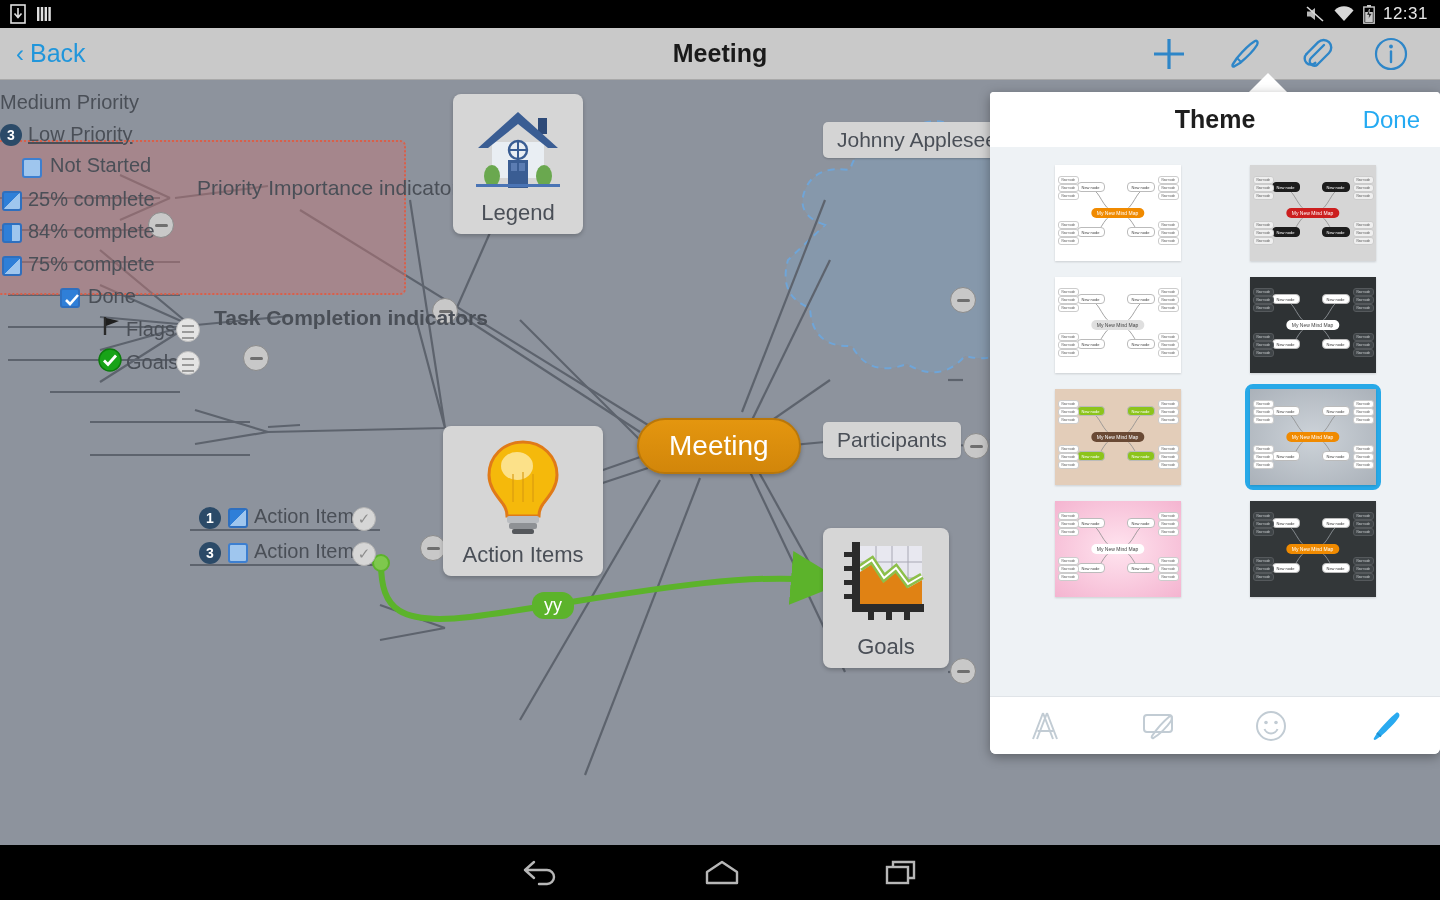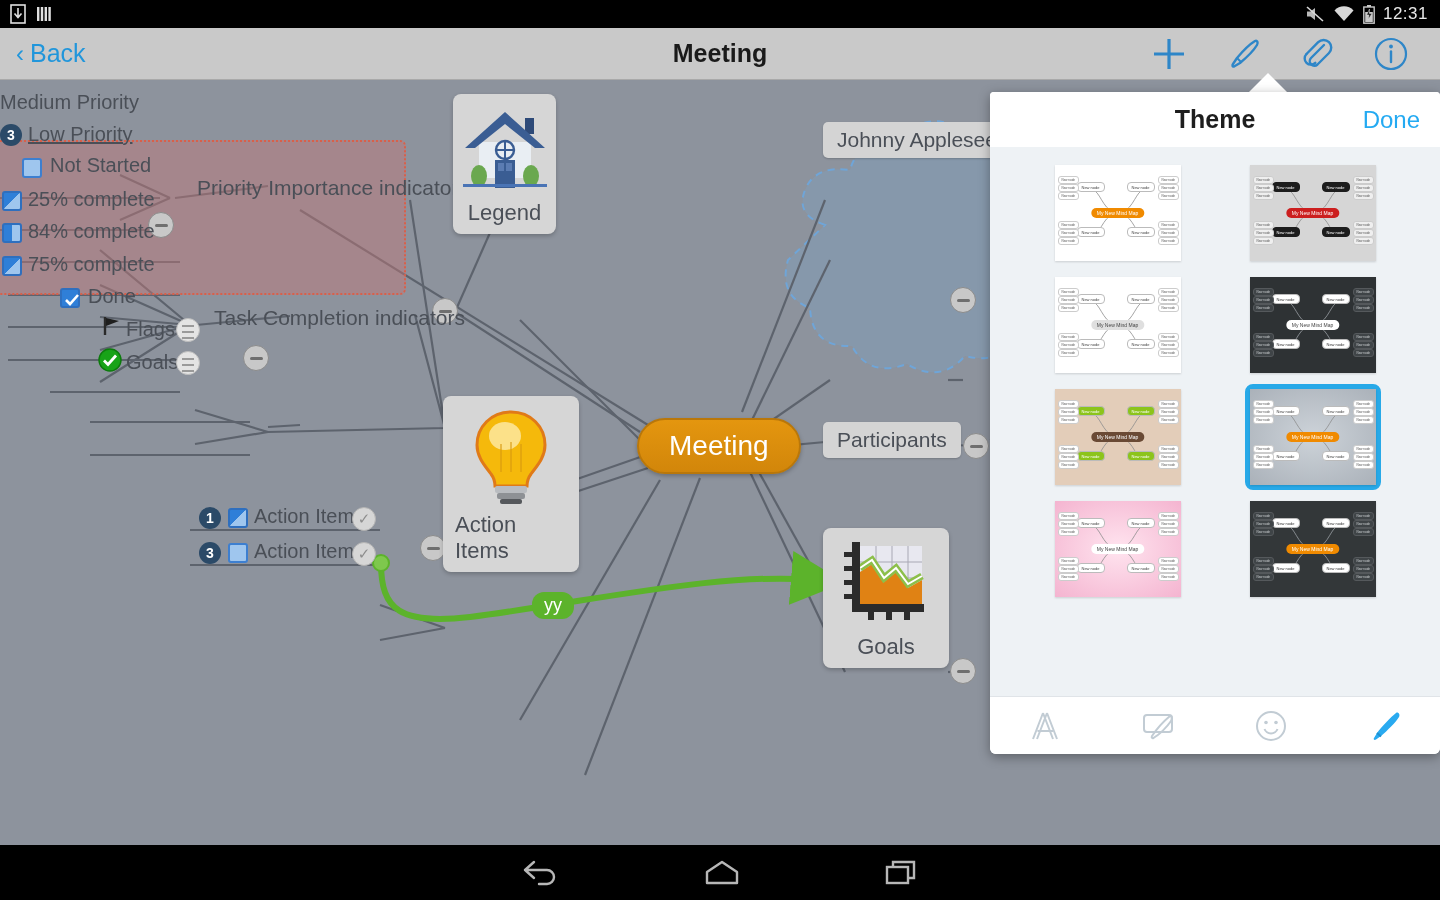--- a/index.html
+++ b/index.html
@@ -317,21 +317,21 @@
     <div class="leaf-label" style="left:28px; top:173px;">75% complete</div>
 
     <div class="task-ico" style="left:60px; top:208px; background:#2f7fd8; border:2px solid #2f6fbe;">
       <svg width="20" height="20" viewBox="0 0 20 20">
           <path d="M4 10 L8 14 L16 5" fill="none" stroke="#fff" stroke-width="2.6"></path>
         </svg>
     </div>
     <div class="leaf-label" style="left:88px; top:205px;">Done</div>
 
     <div class="collapse-btn" style="left:432px; top:218px;"></div>
-    <div class="pill-node" style="left:200px; top:220px; background:transparent; box-shadow:none;">Task Completion indicators</div>
+    <div class="pill-node" style="left:200px; top:220px; background:transparent; box-shadow:none;font-weight:bold;">Task Completion indicators</div>
 
     <svg width="24" height="22" viewBox="0 0 24 22" style="position:absolute; left:100px; top:235px;">
       <path d="M5 2 L5 20" stroke="#2a2a2a" stroke-width="2.4"></path>
       <path d="M6 3 L19 6 L6 11 Z" fill="#1e1e1e"></path>
     </svg>
     <div class="leaf-label" style="left:126px; top:238px;">Flags</div>
     <div class="hamburger-ico" style="left:176px; top:238px;">
       <i></i>
         <i></i>
         <i></i>
@@ -358,39 +358,39 @@
     <div class="prio-badge" style="left:199px; top:462px;">3</div>
     <div class="task-ico" style="left:228px; top:463px; background:#9fc6ee; border:2px solid #3d7fd0;"></div>
     <div class="leaf-label" style="left:254px; top:460px;">Action Item 2</div>
     <div class="check-circle" style="left:352px; top:462px;">✓</div>
 
     <div class="collapse-btn" style="left:420px; top:455px;"></div>
 
     <div style="position:absolute; left:532px; top:512px; background:#5cb32b; color:#fff; font-size:18px;
                 padding:3px 12px; border-radius:12px;">yy</div>
 
-    <div class="img-node" style="left:453px; top:14px; width:103px;">
+    <div class="img-node" style="left:453px; top:14px; width:130px;">
       <svg width="96" height="90" viewBox="0 0 96 90">
         <rect x="22" y="38" width="52" height="36" fill="#e9eef3"></rect>
         <rect x="68" y="14" width="9" height="16" fill="#2e4a78"></rect>
         <path d="M48 8 L88 44 L78 44 L48 20 L18 44 L8 44 Z" fill="#3a5d93"></path>
         <circle cx="48" cy="46" r="9" fill="none" stroke="#3a5d93" stroke-width="2.4"></circle>
         <path d="M39 46 H57 M48 37 V55" stroke="#3a5d93" stroke-width="2"></path>
         <rect x="38" y="56" width="20" height="28" fill="#3a5d93"></rect>
         <rect x="41" y="59" width="6" height="8" fill="#5b7cb2"></rect>
         <rect x="49" y="59" width="6" height="8" fill="#5b7cb2"></rect>
         <ellipse cx="22" cy="72" rx="8" ry="11" fill="#6aa84f"></ellipse>
         <ellipse cx="74" cy="72" rx="8" ry="11" fill="#6aa84f"></ellipse>
         <rect x="6" y="80" width="84" height="3" fill="#4a74b5"></rect>
       </svg>
       <div class="cap">Legend</div>
     </div>
 
 
-    <div class="img-node" style="left:443px; top:316px; width:136px;">
+    <div class="img-node" style="left:443px; top:346px; width:160px;">
       <svg width="96" height="100" viewBox="0 0 96 100">
         <path d="M48 6 C28 6 14 21 14 39 c0 13 9 22 14 29 c3 4 4 8 4 12 h32 c0-4 1-8 4-12 c5-7 14-16 14-29 C82 21 68 6 48 6 Z" fill="#f5b90b" stroke="#e07a18" stroke-width="3"></path>
         <ellipse cx="42" cy="30" rx="16" ry="14" fill="#fde7a0" opacity=".85"></ellipse>
         <path d="M38 38 v28 M48 36 v30 M58 38 v28" stroke="#d99a10" stroke-width="1.6" opacity=".7"></path>
         <rect x="32" y="80" width="32" height="7" rx="2" fill="#b9bcc0"></rect>
         <rect x="34" y="87" width="28" height="6" rx="2" fill="#8e9195"></rect>
         <rect x="37" y="93" width="22" height="5" rx="2" fill="#55585c"></rect>
       </svg>
       <div class="cap">Action Items</div>
     </div>

